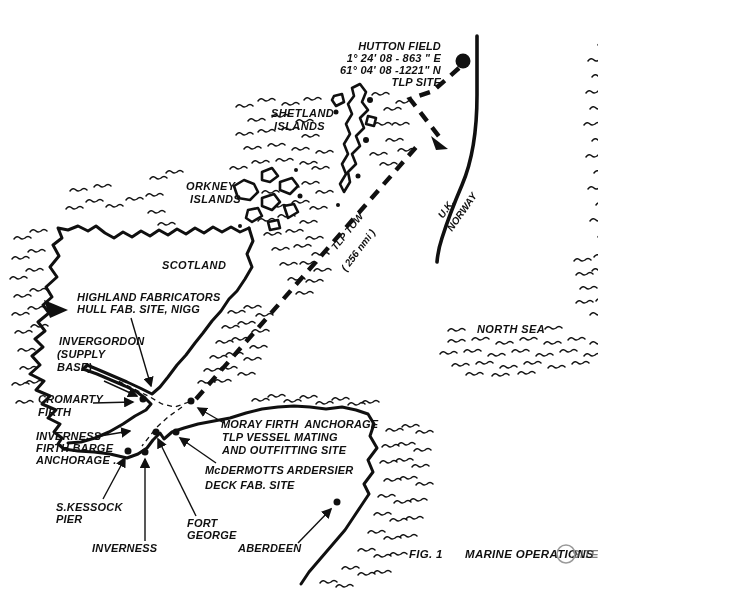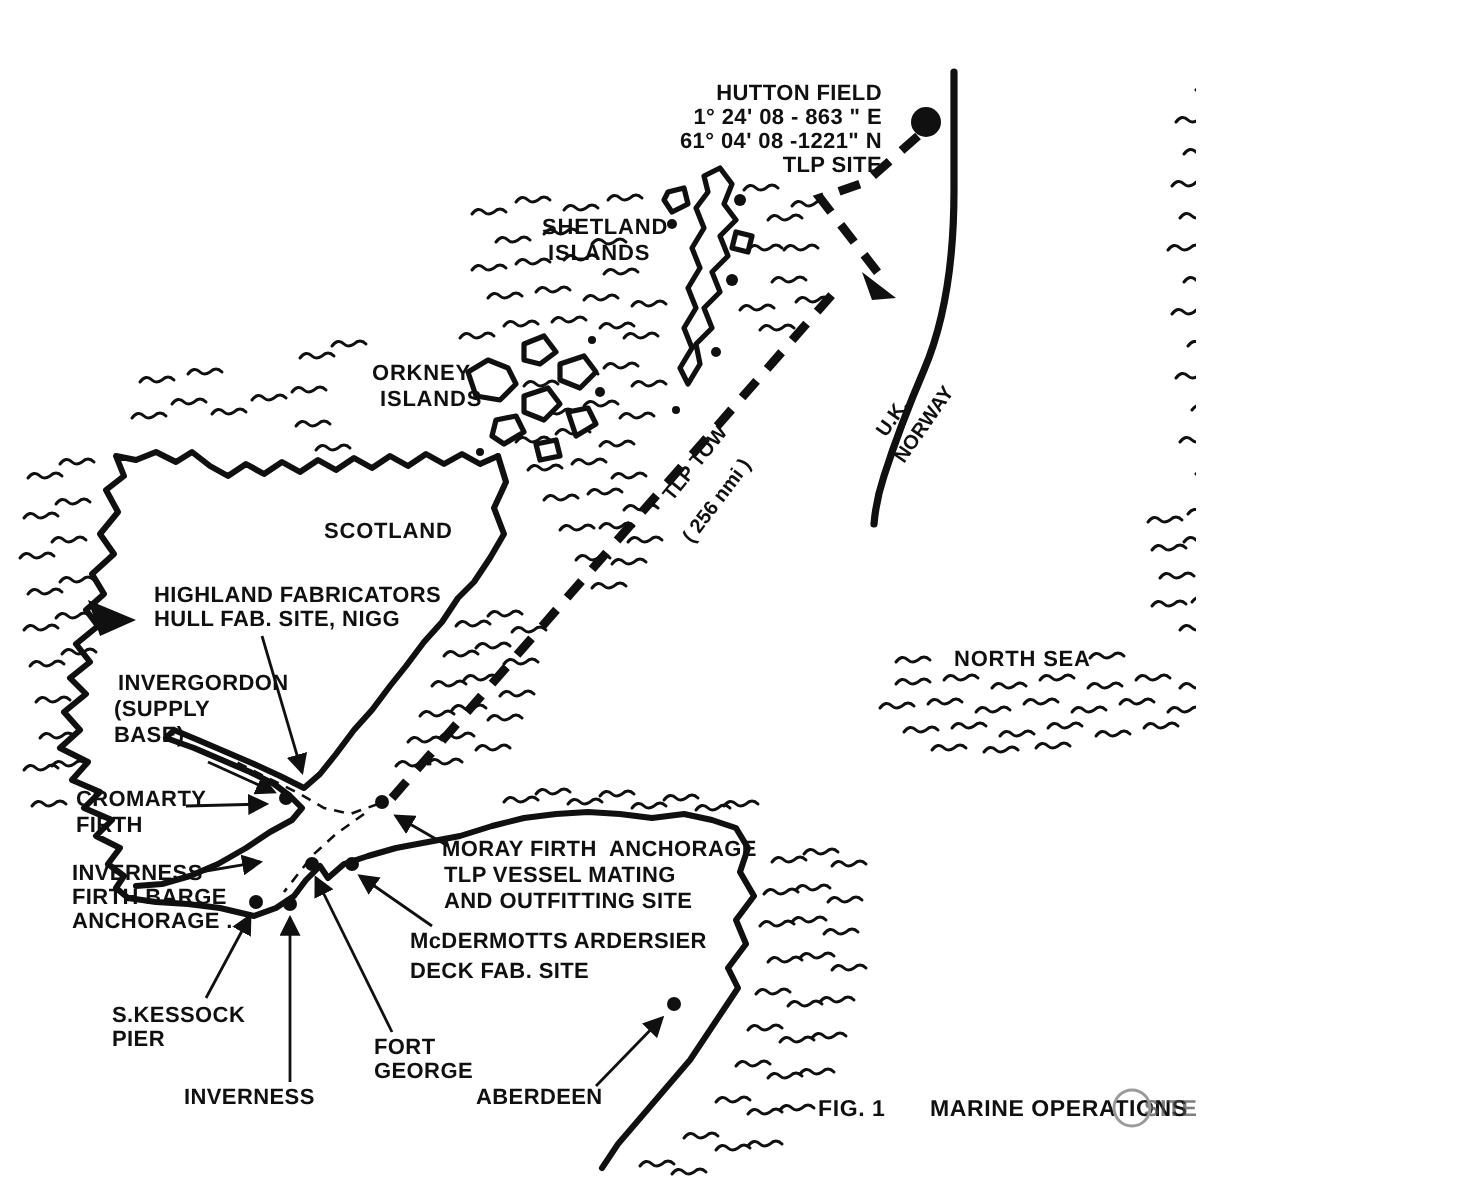--- a/index.html
+++ b/index.html
@@ -1,17 +1,17 @@
 <!DOCTYPE html>
 <html><head>
 <meta charset="utf-8">
 <style>
   html,body{margin:0;padding:0;background:#fff;}
   #stage{position:relative;width:598px;height:589px;background:#5eead4;overflow:hidden;
-         font-family:"Liberation Sans",sans-serif;}
+         font-family:"Liberation Sans",sans-serif;font-style:italic;}
   svg{position:absolute;left:0;top:0;}
   text{fill:#101010;font-family:"Liberation Sans",sans-serif;font-weight:bold;}
   .lbl{font-size:11px;letter-spacing:.2px;}
   .sea{font-size:11px;letter-spacing:.4px;}
   .rot{font-size:10px;}
   .cap{font-size:11.5px;letter-spacing:.3px;}
   .faded{fill:#4a4a4a;opacity:.7;}
   .wm{fill:#8a8a8a;opacity:.8;font-size:18px;}
   .coast{fill:none;stroke:#101010;stroke-width:3;stroke-linejoin:round;stroke-linecap:round;}
   .coast2{fill:none;stroke:#101010;stroke-width:2.4;stroke-linejoin:round;stroke-linecap:round;}

